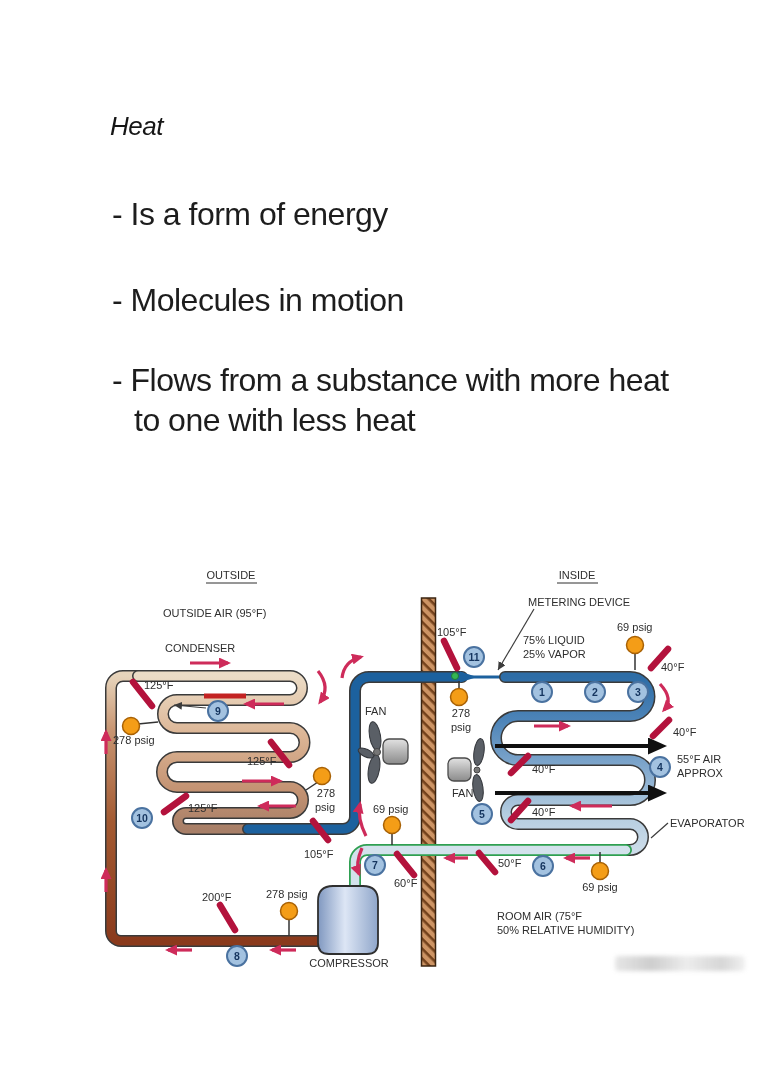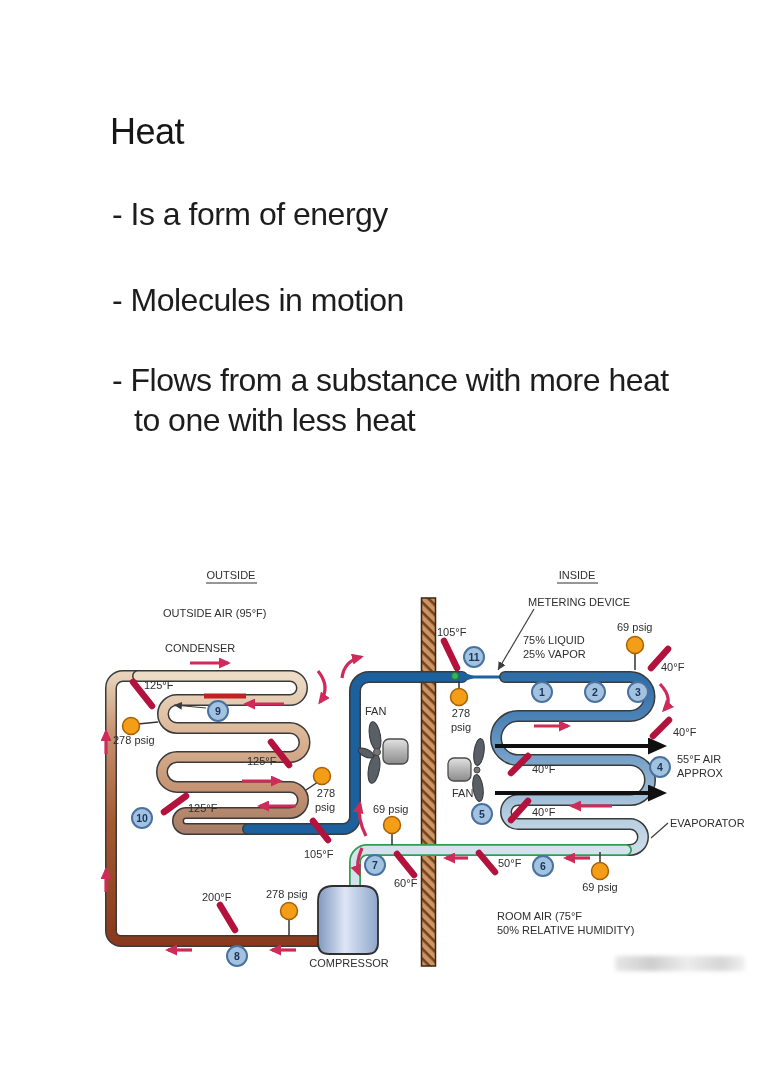--- a/index.html
+++ b/index.html
@@ -1,19 +1,19 @@
 <!DOCTYPE html>
 <html><head>
 <meta charset="utf-8">
 <style>
   html,body{margin:0;padding:0;background:#e9e9e9;}
   .page{position:relative;width:768px;height:1087px;background:#ffffff;overflow:hidden;
         font-family:"Liberation Sans",sans-serif;}
-  .slide-title{position:absolute;left:110px;top:112px;font-size:36px;color:#161616;
-        letter-spacing:-0.5px;line-height:1.1;}
+  .slide-title{position:absolute;left:110px;top:112px;font-size:26px;color:#161616;
+        letter-spacing:-0.5px;line-height:1.1;font-style:italic;}
   .bullet{position:absolute;left:112px;font-size:32px;color:#1d1d1d;letter-spacing:-0.5px;
         line-height:40px;white-space:pre-line;padding-left:22px;text-indent:-22px;width:640px;}
   .b1{top:194px;} .b2{top:280px;} .b3{top:360px;}
   .diagram{position:absolute;left:0;top:540px;width:768px;height:450px;}
   svg text{font-family:"Liberation Sans",sans-serif;font-size:11px;fill:#2e2e2e;}
   svg text.num{font-size:10.5px;font-weight:bold;fill:#15355f;}
   .watermark{position:absolute;left:615px;top:956px;width:130px;height:15px;border-radius:4px;
         background:linear-gradient(90deg,rgba(140,140,140,.22),rgba(110,110,110,.34) 28%,
         rgba(150,150,150,.18) 55%,rgba(120,120,120,.30) 82%,rgba(160,160,160,.15));
         filter:blur(2px);}

